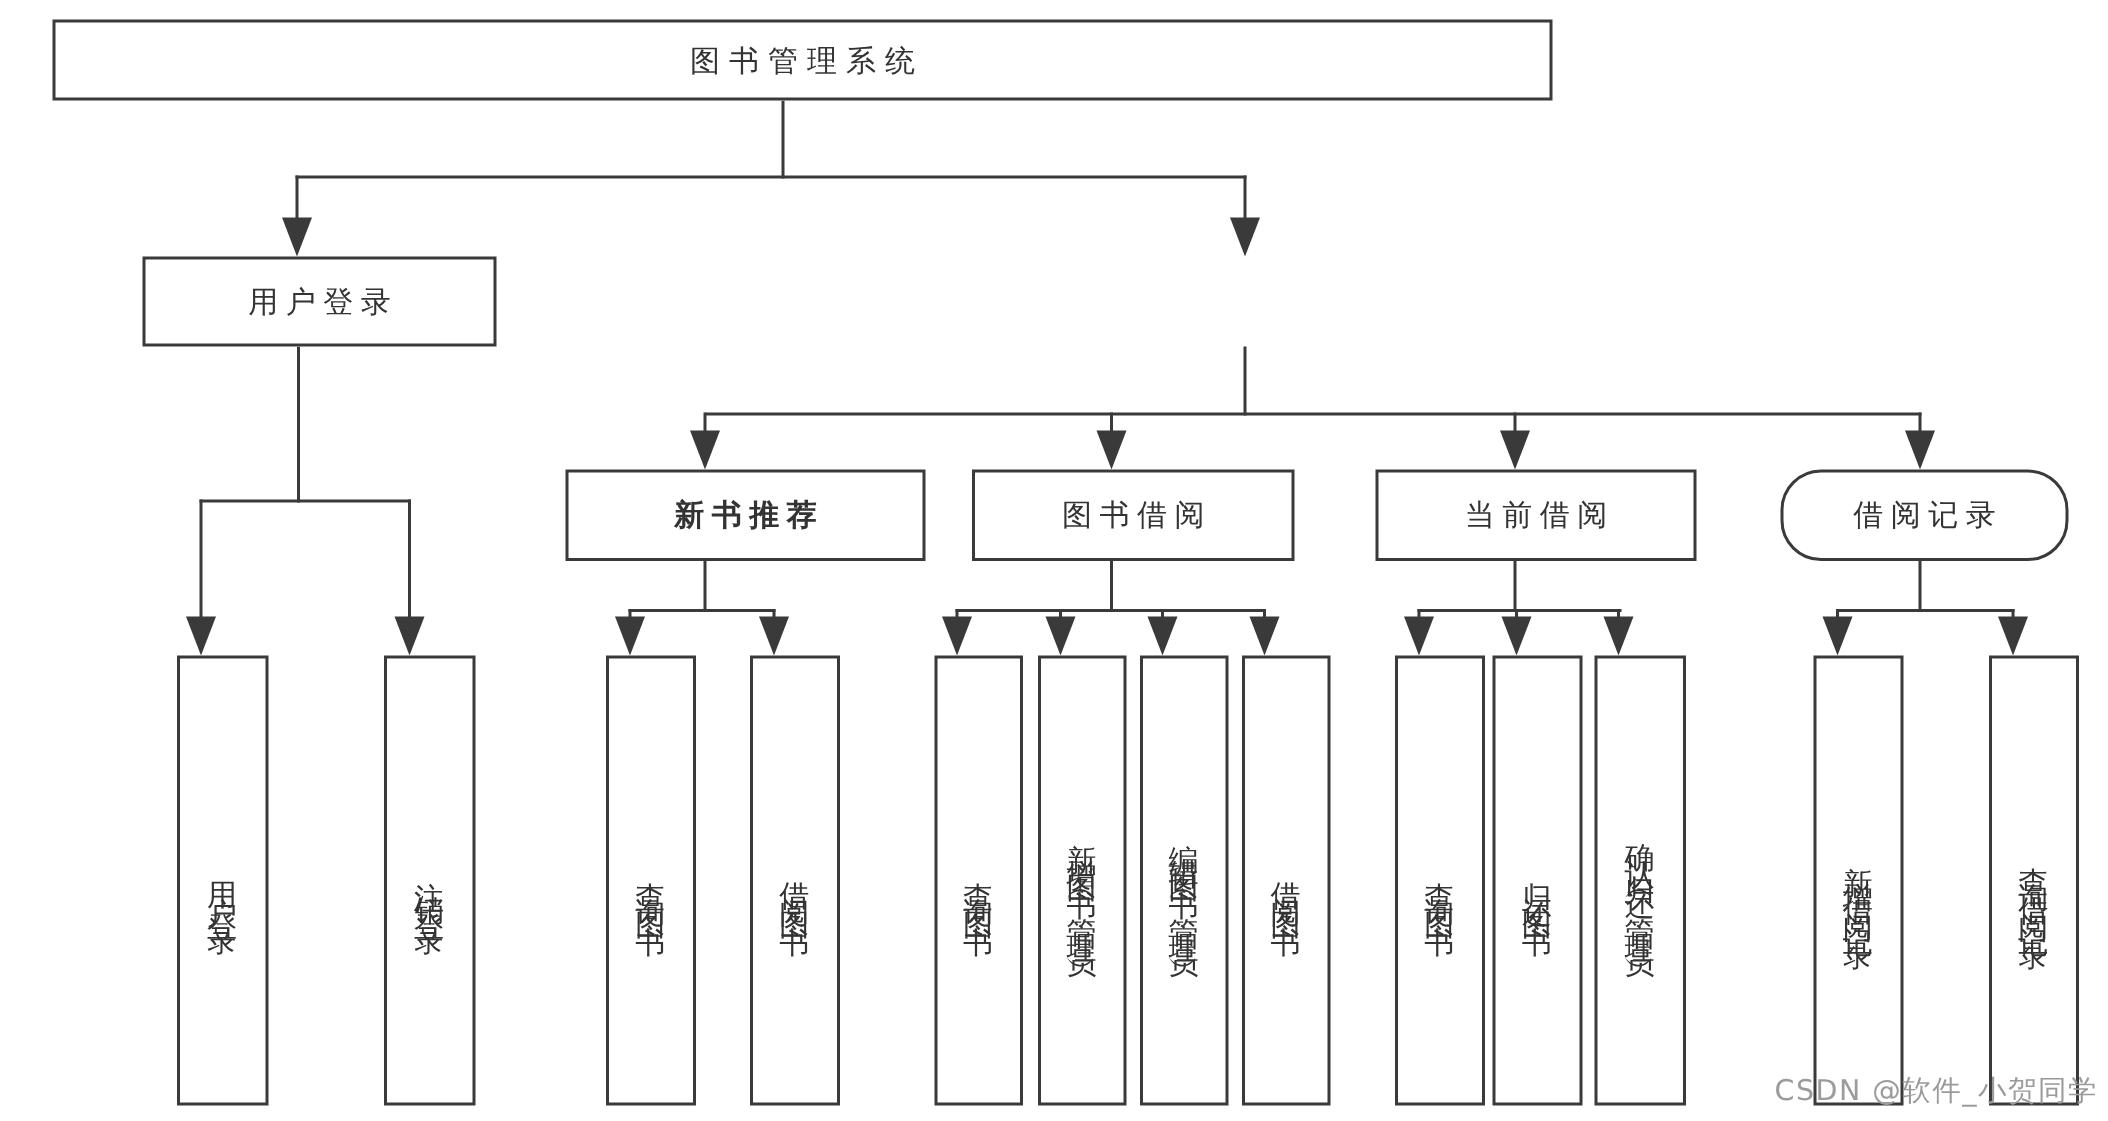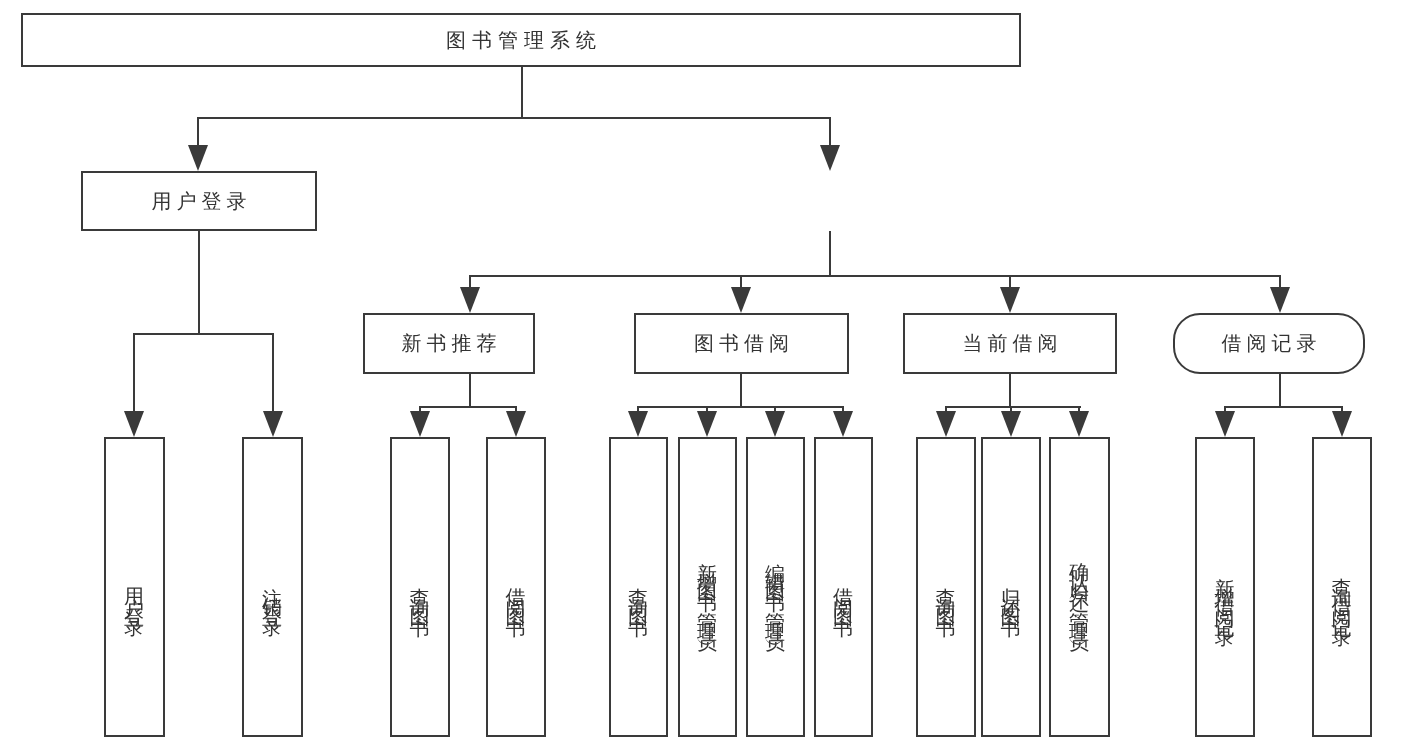--- a/index.html
+++ b/index.html
@@ -9,21 +9,21 @@
     --bg:#ffffff;
   }
   html,body{margin:0;padding:0;background:#fff;}
   .stage{
     position:relative;width:1405px;height:747px;background:var(--bg);
     font-family:"DejaVu Sans","Liberation Sans",sans-serif;overflow:hidden;
   }
   .box{
     position:absolute;box-sizing:border-box;border:2px solid var(--line);
     background:#fff;display:flex;align-items:center;justify-content:center;
-    color:var(--text);z-index:2;
+    color:var(--text);z-index:2;margin-left:14px;
   }
   .hbox{font-size:20px;letter-spacing:5px;padding-left:5px;white-space:nowrap;}
   .root-box{letter-spacing:6px;padding-left:6px;}
   .vbox{
     writing-mode:vertical-rl;text-orientation:mixed;
     font-size:20px;letter-spacing:10px;padding-top:10px;line-height:1;
   }
   .vl{position:absolute;width:2px;background:var(--line);z-index:1;}
   .hl{position:absolute;height:2px;background:var(--line);z-index:1;}
   .arrow{
@@ -63,21 +63,21 @@
   <div class="hl" style="left:470px;top:275px;width:811px;"></div>
   <div class="vl" style="left:469px;top:275px;height:16px;"></div>
   <div class="arrow" style="left:460px;top:287px;"></div>
   <div class="vl" style="left:740px;top:275px;height:16px;"></div>
   <div class="arrow" style="left:731px;top:287px;"></div>
   <div class="vl" style="left:1009px;top:275px;height:16px;"></div>
   <div class="arrow" style="left:1000px;top:287px;"></div>
   <div class="vl" style="left:1279px;top:275px;height:16px;"></div>
   <div class="arrow" style="left:1270px;top:287px;"></div>
 
-  <div class="box hbox" style="left:363px;top:313px;width:172px;height:61px;">新书推荐</div>
+  <div class="box hbox" style="left:363px;top:313px;width:240px;height:61px;font-weight:bold;">新书推荐</div>
   <div class="box hbox" style="left:903px;top:313px;width:214px;height:61px;">当前借阅</div>
   <div class="box hbox" style="left:634px;top:313px;width:215px;height:61px;">图书借阅</div>
   <div class="box hbox" style="left:1173px;top:313px;width:192px;height:61px;border-radius:27px;">借阅记录</div>
 
   <div class="vl" style="left:469px;top:372px;height:36px;"></div>
   <div class="hl" style="left:419px;top:406px;width:98px;"></div>
   <div class="vl" style="left:419px;top:406px;height:8px;"></div>
   <div class="arrow" style="left:410px;top:411px;"></div>
   <div class="vl" style="left:515px;top:406px;height:8px;"></div>
   <div class="arrow" style="left:506px;top:411px;"></div>
@@ -120,14 +120,15 @@
   <div class="box vbox" style="left:746px;top:437px;width:59px;height:300px;">编辑图书（管理员）</div>
   <div class="box vbox" style="left:814px;top:437px;width:59px;height:300px;">借阅图书</div>
 
   <div class="box vbox" style="left:916px;top:437px;width:60px;height:300px;">查询图书</div>
   <div class="box vbox" style="left:981px;top:437px;width:60px;height:300px;">归还图书</div>
   <div class="box vbox" style="left:1049px;top:437px;width:61px;height:300px;">确认归还（管理员）</div>
 
   <div class="box vbox" style="left:1195px;top:437px;width:60px;height:300px;">新增借阅记录</div>
   <div class="box vbox" style="left:1312px;top:437px;width:60px;height:300px;">查询借阅记录</div>
 
+  <div class="watermark">CSDN @软件_小贺同学</div>
 
 </div>
 
 </body></html>

